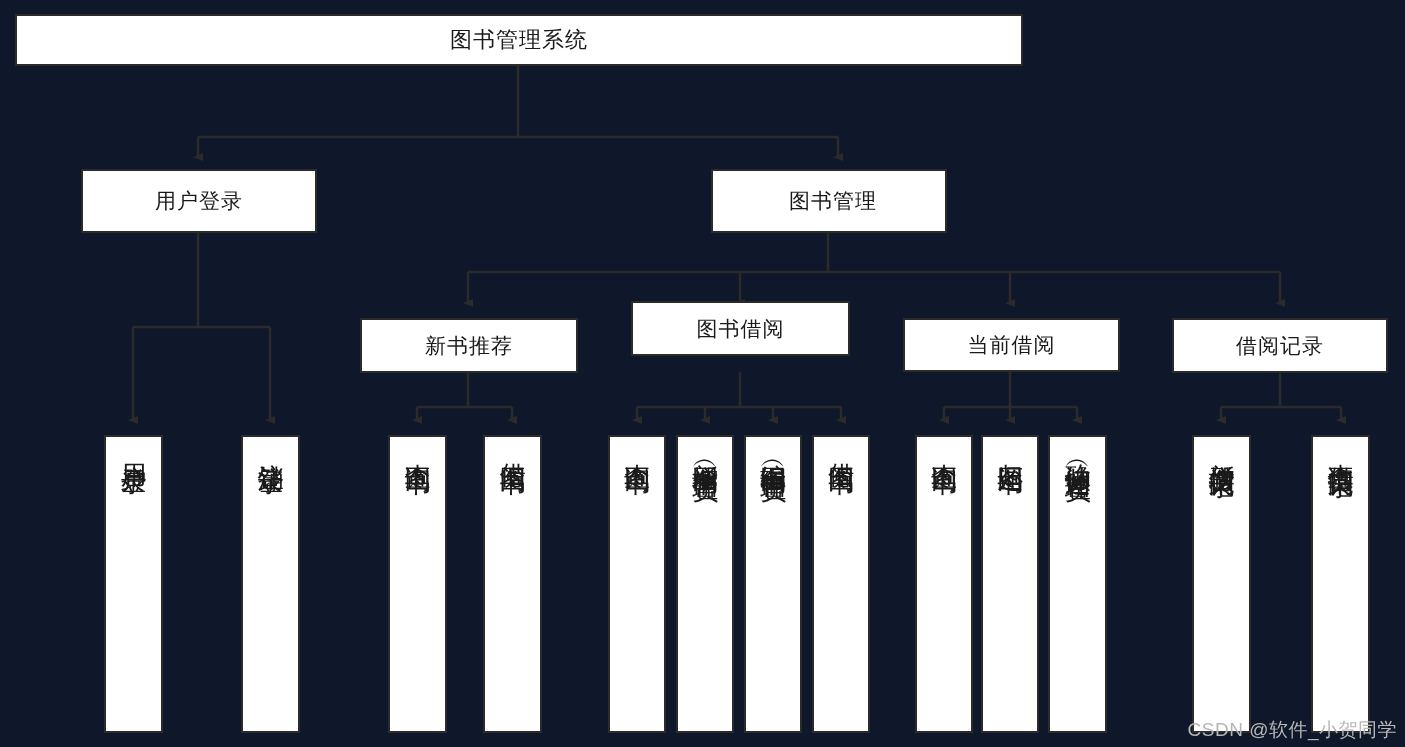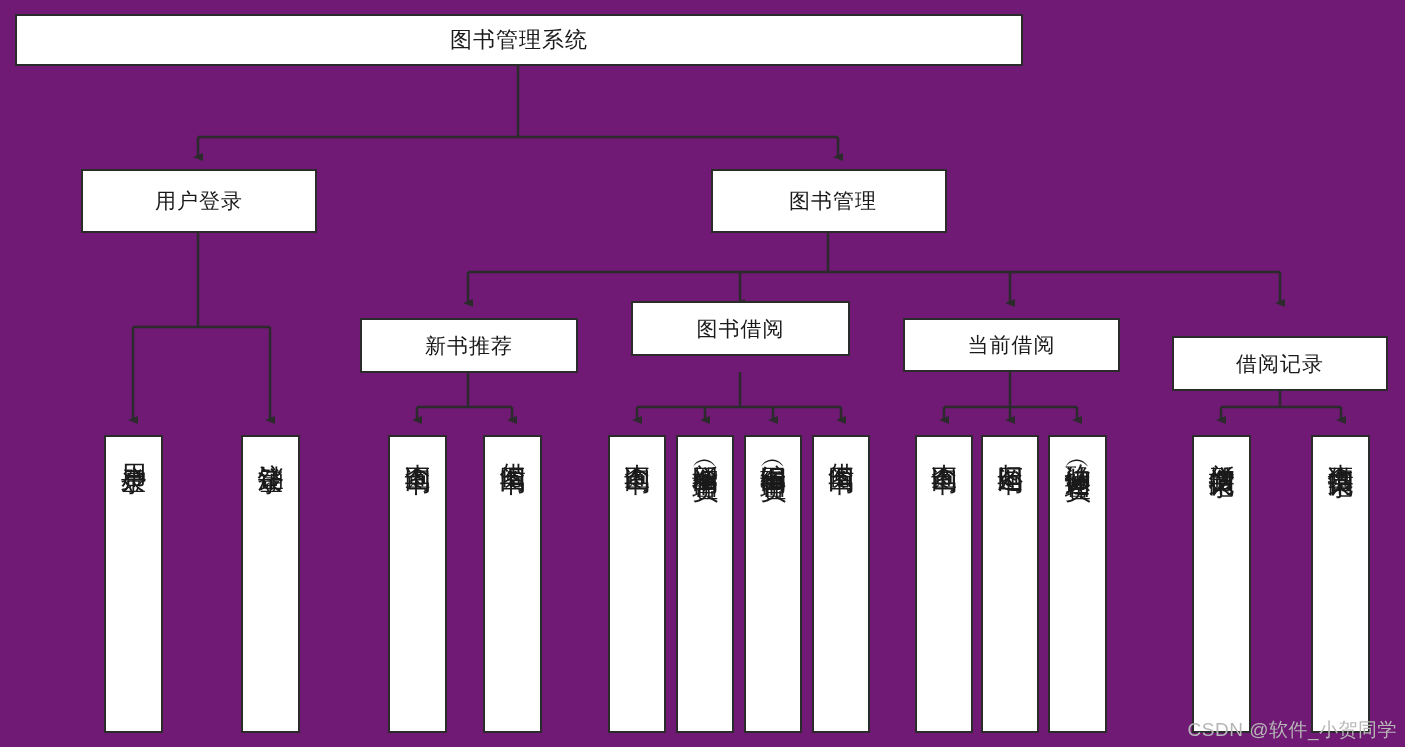--- a/index.html
+++ b/index.html
@@ -7,21 +7,21 @@
     padding: 0;
     background: #ffffff;
   }
   body {
     font-family: "Liberation Sans", "DejaVu Sans", sans-serif;
   }
   #canvas {
     position: relative;
     width: 1405px;
     height: 747px;
-    background: #701a75;
+    background: #0f172a;
     overflow: hidden;
   }
   svg#wires {
     position: absolute;
     left: 0;
     top: 0;
     width: 1405px;
     height: 747px;
     pointer-events: none;
   }
@@ -136,21 +136,21 @@
 
   <div class="node horiz" style="left:360px; top:318px; width:218px; height:55px;">
     <span>新书推荐</span>
   </div>
   <div class="node horiz" style="left:631px; top:301px; width:219px; height:55px;">
     <span>图书借阅</span>
   </div>
   <div class="node horiz" style="left:903px; top:318px; width:217px; height:54px;">
     <span>当前借阅</span>
   </div>
-  <div class="node horiz" style="left:1172px; top:336px; width:216px; height:55px;">
+  <div class="node horiz" style="left:1172px; top:318px; width:216px; height:55px;">
     <span>借阅记录</span>
   </div>
 
   <div class="node leaf" style="left:104px; top:435px; width:59px; height:298px;">
     <span class="vtext">用户登录</span>
   </div>
   <div class="node leaf" style="left:241px; top:435px; width:59px; height:298px;">
     <span class="vtext">注销登录</span>
   </div>
 

